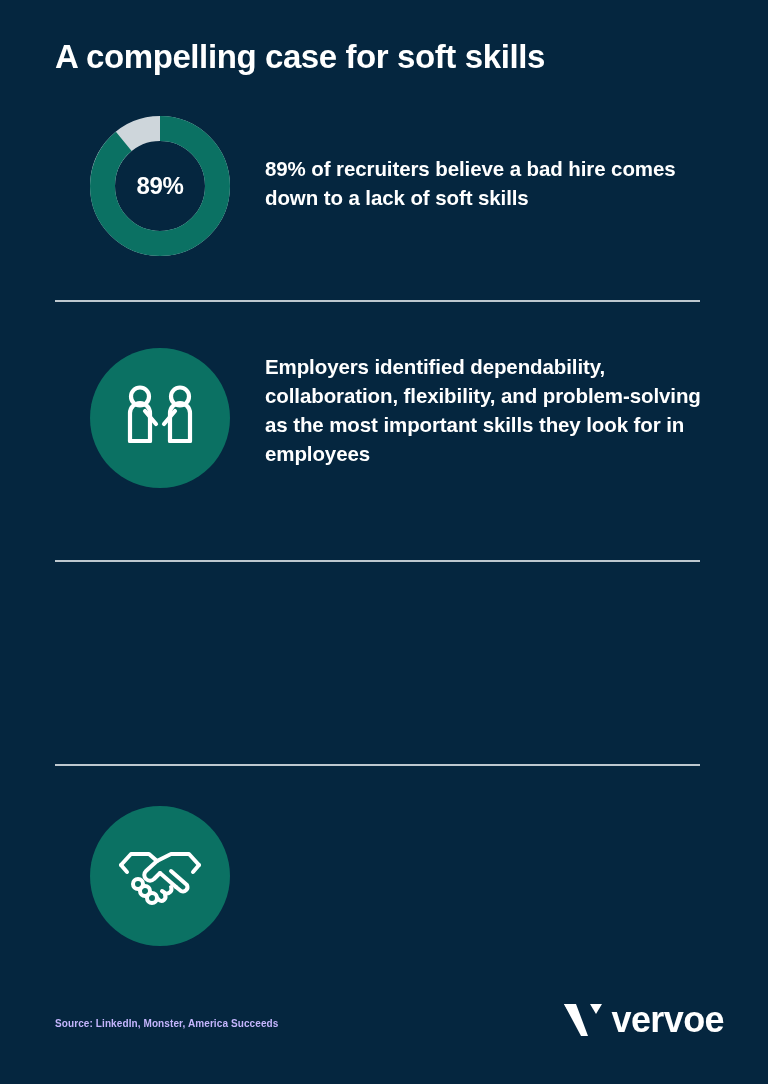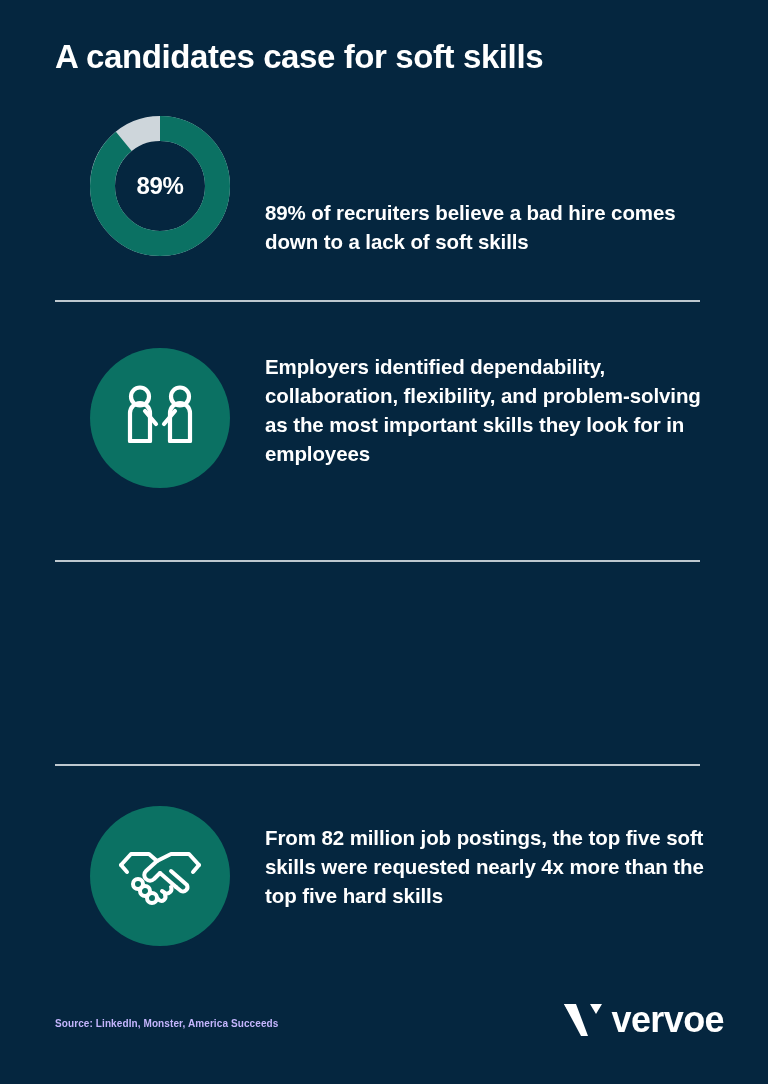--- a/index.html
+++ b/index.html
@@ -53,21 +53,21 @@
   .row-text {
     flex: 1 1 auto;
     color: #ffffff;
     font-size: 20.5px;
     line-height: 1.42;
     font-weight: bold;
     letter-spacing: -0.1px;
     padding-top: 2px;
   }
 
-  .row1 { top: 116px; align-items: flex-end; }
+  .row1 { top: 116px; }
   .row1 .row-text { padding-top: 38px; }
   .row2 { top: 348px; }
   .row2 .row-text { padding-top: 4px; }
   .row3 { top: 584px; }
   .row3 .row-text { padding-top: 29px; }
   .row4 { top: 806px; }
   .row4 .row-text { padding-top: 17px; }
 
   
   .donut-wrap {
@@ -147,21 +147,21 @@
     font-weight: bold;
     letter-spacing: -0.6px;
     line-height: 1;
   }
 </style>
 </head>
 <body>
 
 <div class="page">
 
-  <div class="title">A candidates case for soft skills</div>
+  <div class="title">A compelling case for soft skills</div>
 
   <div class="row row1">
     <div class="row-media">
       <div class="donut-wrap">
         <svg class="donut-svg" viewBox="0 0 140 140">
           <circle cx="70" cy="70" r="57.5" fill="none" stroke="#ced6db" stroke-width="25"></circle>
           <circle cx="70" cy="70" r="57.5" fill="none" stroke="#0b7163" stroke-width="25" stroke-dasharray="321.54 39.74" stroke-dashoffset="0" transform="rotate(-90 70 70)"></circle>
         </svg>
         <div class="donut-label">89%</div>
       </div>
@@ -208,21 +208,20 @@
           <path d="M42 29 L58 43"></path>
           <path d="M58 43 L63 47 a4.5 4.5 0 0 0 6 -6 L53 27"></path>
           <path d="M53 43 a4.5 4.5 0 0 1 -6 6 L44 47"></path>
           <path d="M47 51 a4 4 0 0 1 -6 5 L39 54"></path>
           <circle cx="20" cy="40" r="5"></circle>
           <circle cx="27" cy="47" r="5"></circle>
           <circle cx="34" cy="54" r="5"></circle>
         </svg>
       </div>
     </div>
-    <div class="row-text">From 82 million job postings, the top five soft skills were requested nearly 4x more than the top five hard skills</div>
   </div>
 
   <div class="source">Source: LinkedIn, Monster, America Succeeds</div>
 
   <div class="logo">
     <svg class="logo-mark" width="38" height="36" viewBox="0 0 38 36">
       <polygon points="0,2 12,2 24,34 17,34 0,2" fill="#ffffff"></polygon>
       <polygon points="0,2 12,2 12,22 0,2" fill="#ffffff"></polygon>
       <polygon points="26,2 38,2 32,12 26,2" fill="#ffffff"></polygon>
     </svg>

